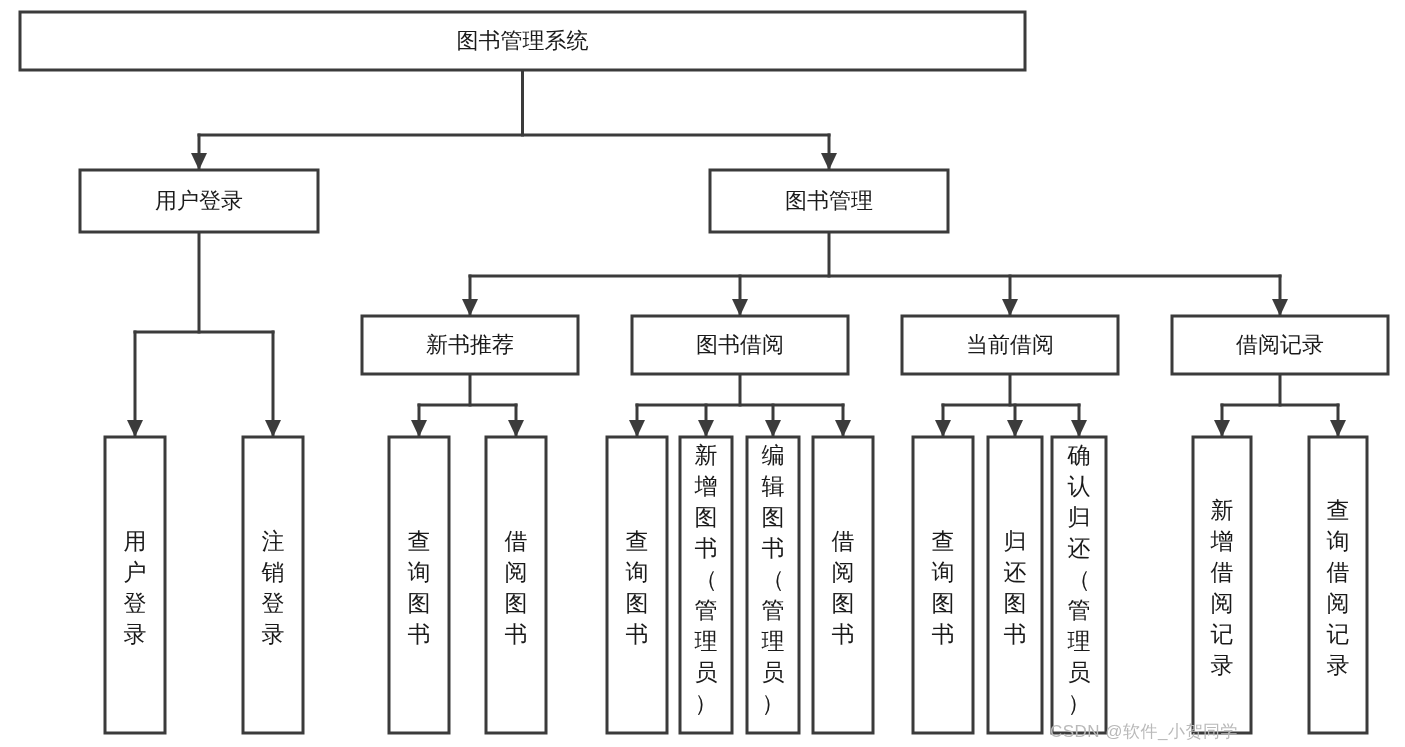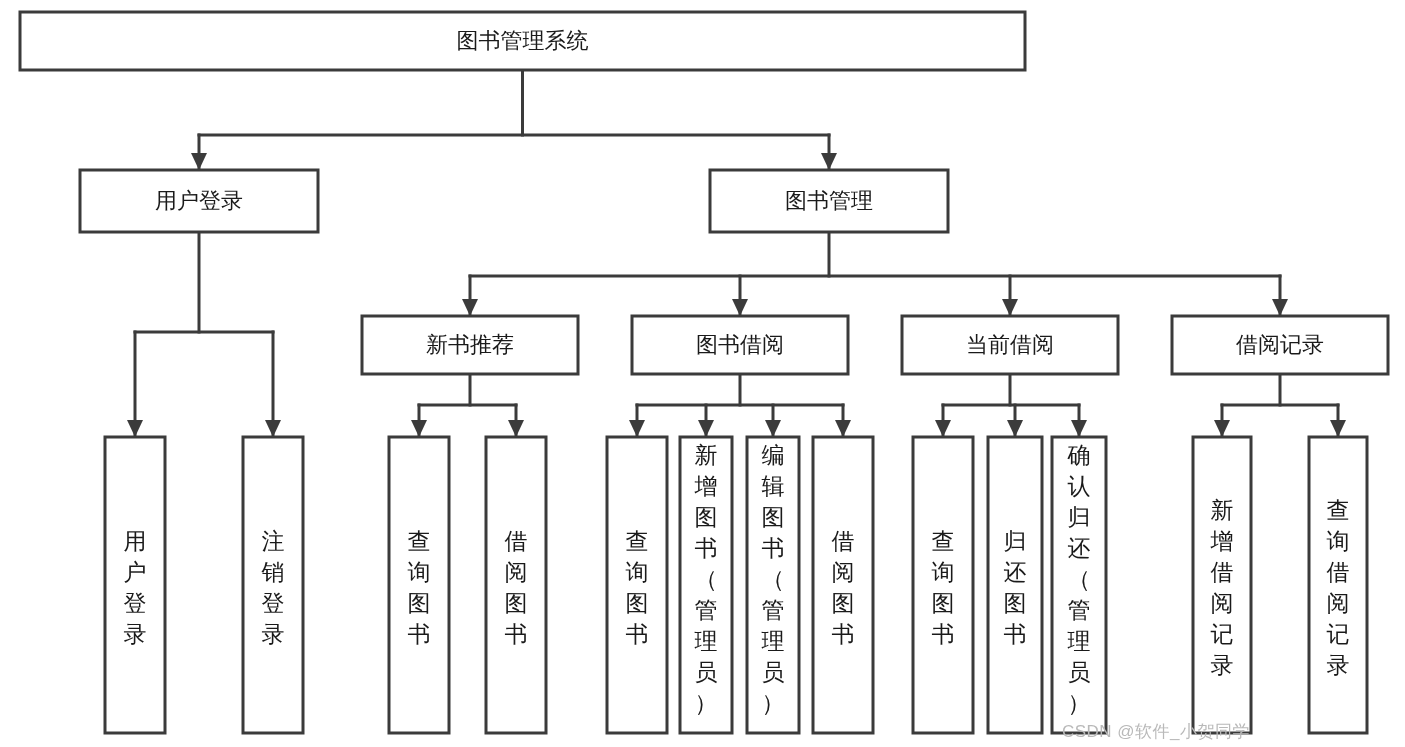--- a/index.html
+++ b/index.html
@@ -50,21 +50,21 @@
   }
   .node-label-v {
     font-family: "Liberation Sans", "DejaVu Sans", sans-serif;
     fill: #1a1a1a;
     font-size: 23px;
     text-anchor: middle;
     white-space: pre;
   }
   .watermark {
     position: absolute;
-    right: 8px;
+    right: 20px;
     bottom: 4px;
     font-family: "Liberation Sans", "DejaVu Sans", sans-serif;
     font-size: 17px;
     color: #b9b9b9;
     letter-spacing: 0.5px;
     user-select: none;
   }
 </style>
 </head>
 <body>

